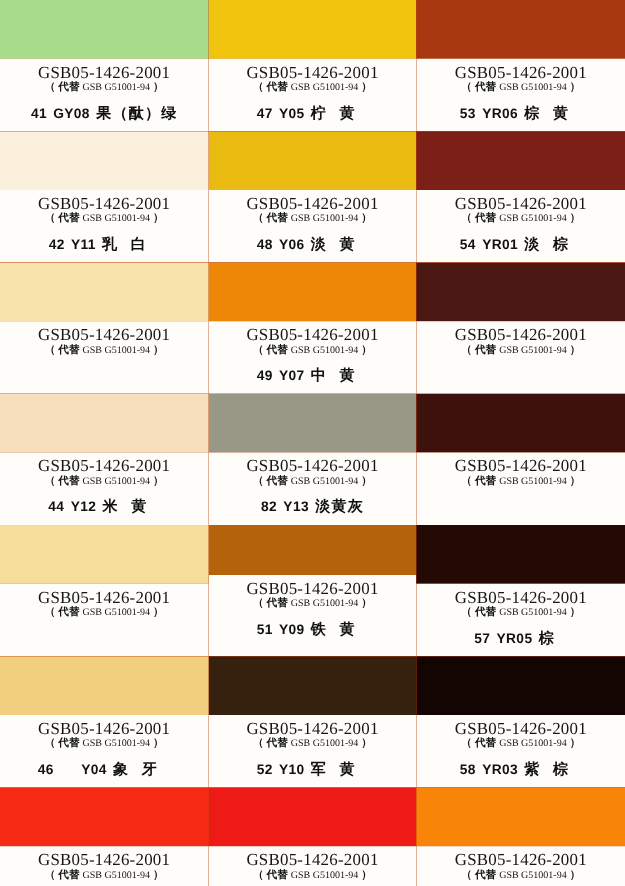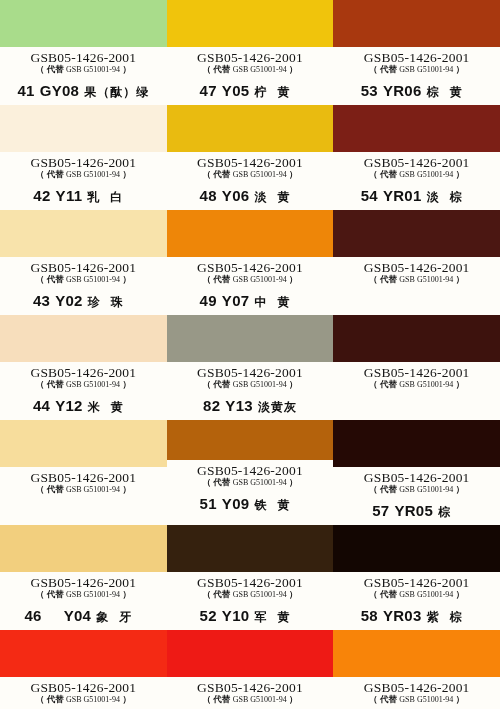--- a/index.html
+++ b/index.html
@@ -72,21 +72,21 @@
   }
   .name-row {
     margin-top: 7px;
     display: flex;
     align-items: baseline;
     white-space: nowrap;
     color: #111111;
   }
   .name-num {
     font-family: "Liberation Sans", "DejaVu Sans", sans-serif;
-    font-size: 15px;
+    font-size: 11px;
     font-weight: bold;
     letter-spacing: 0.3px;
   }
   .name-cn {
     font-family: Liberation Serif, serif;
     font-size: 12px;
     font-weight: bold;
     margin-left: 5px;
     letter-spacing: 5px;
   }
@@ -171,25 +171,20 @@
           <span class="name-num" style="margin-left: 5px;">YR01</span>
           <span class="name-cn wide">淡棕</span>
         </div>
       </div>
     </div>
     <div class="cell">
       <div class="swatch" style="background: rgb(248, 227, 171);"></div>
       <div class="label">
         <div class="std-code">GSB05-1426-2001</div>
         <div class="sub-code"><span>（ 代替 </span><span class="lat">GSB G51001-94</span><span> ）</span></div>
-        <div class="name-row">
-          <span class="name-num">43</span>
-          <span class="name-num" style="margin-left: 5px;">Y02</span>
-          <span class="name-cn wide">珍珠</span>
-        </div>
       </div>
     </div>
     <div class="cell">
       <div class="swatch" style="background: rgb(238, 134, 8);"></div>
       <div class="label">
         <div class="std-code">GSB05-1426-2001</div>
         <div class="sub-code"><span>（ 代替 </span><span class="lat">GSB G51001-94</span><span> ）</span></div>
         <div class="name-row">
           <span class="name-num">49</span>
           <span class="name-num" style="margin-left: 5px;">Y07</span>

